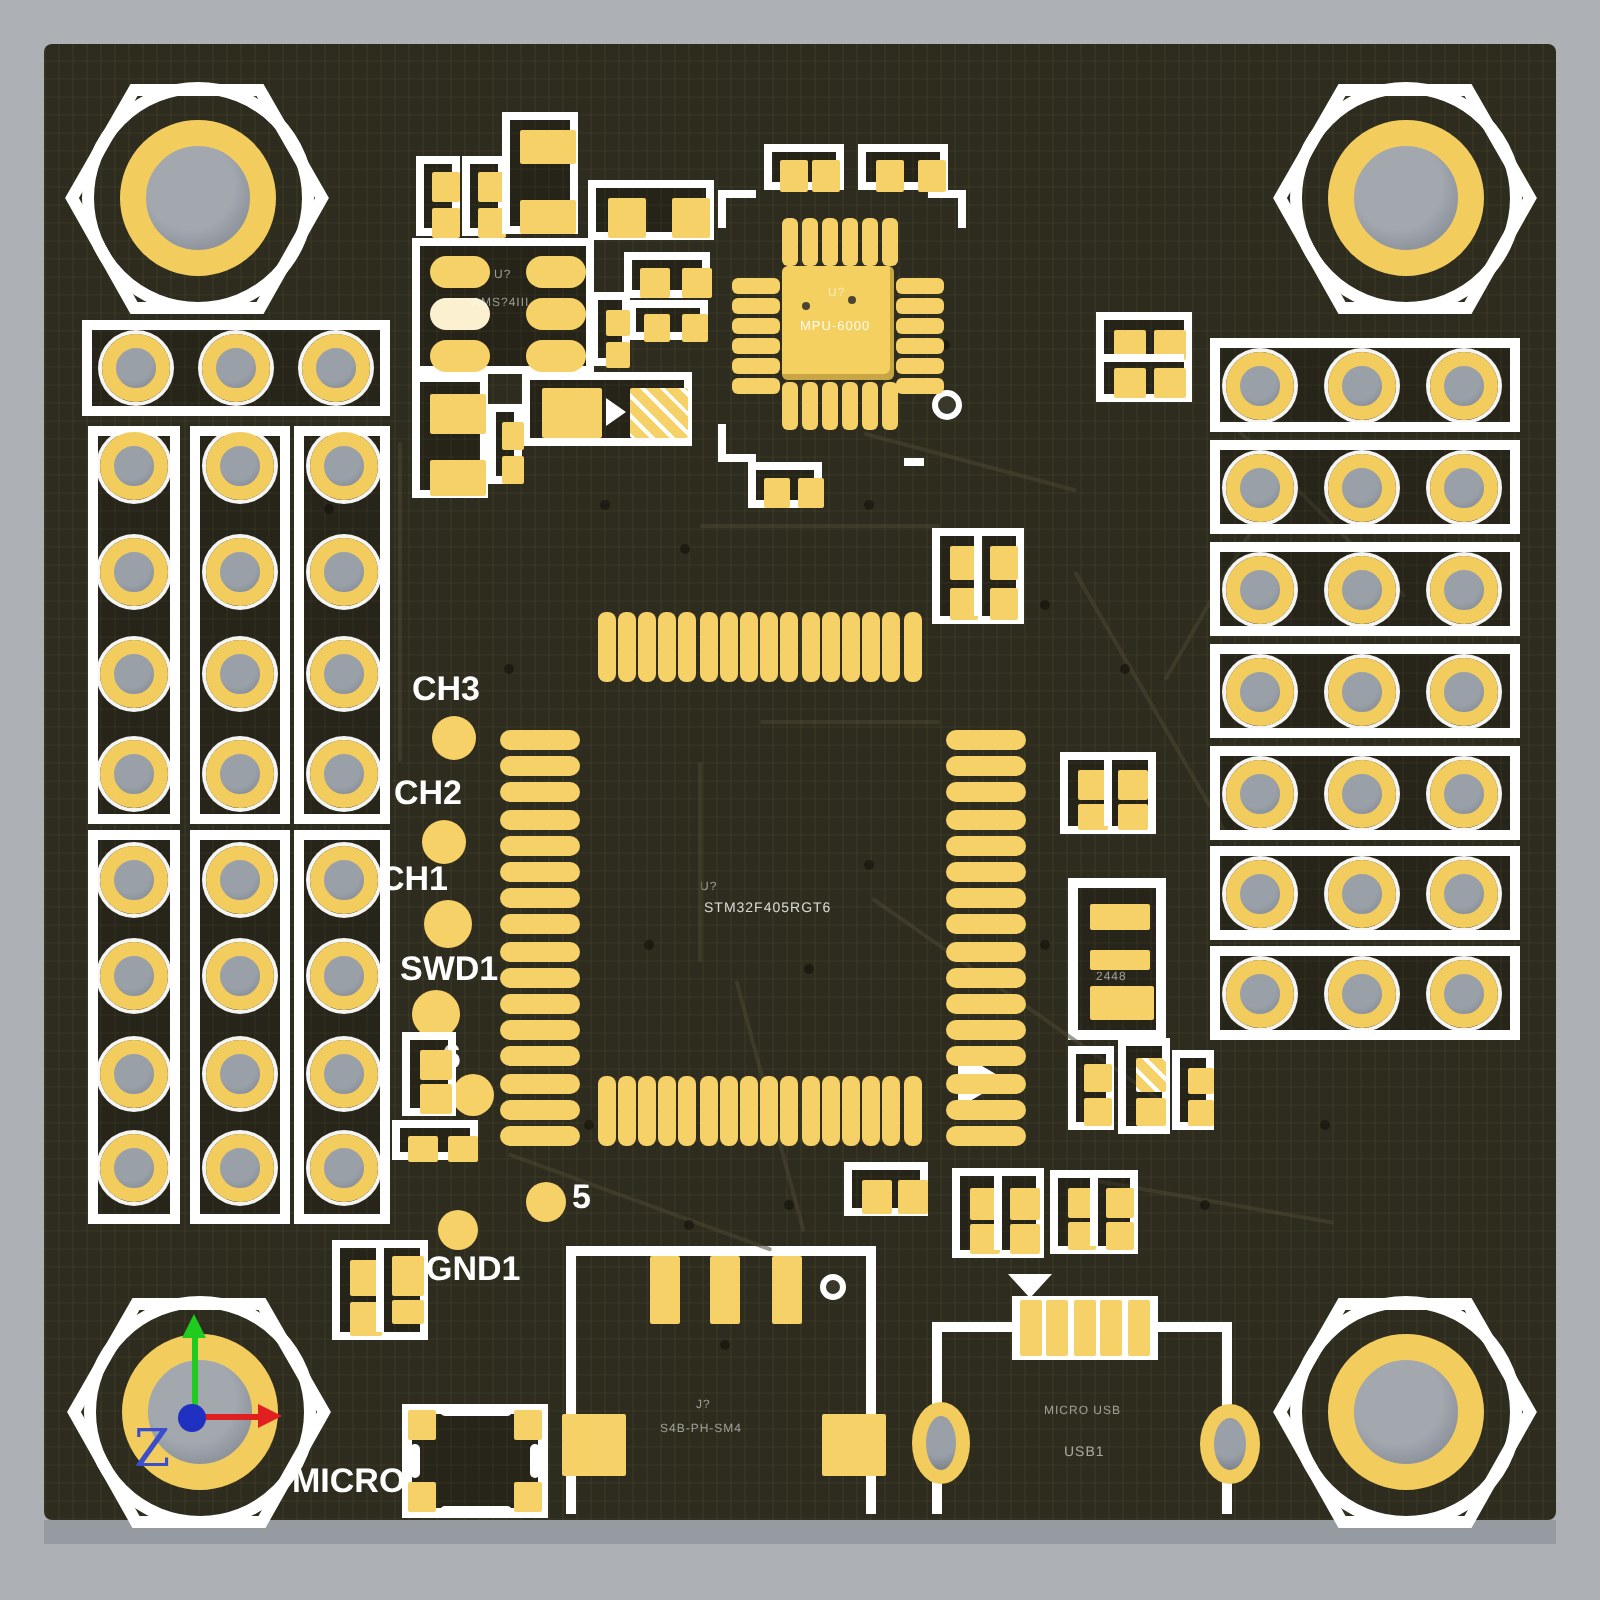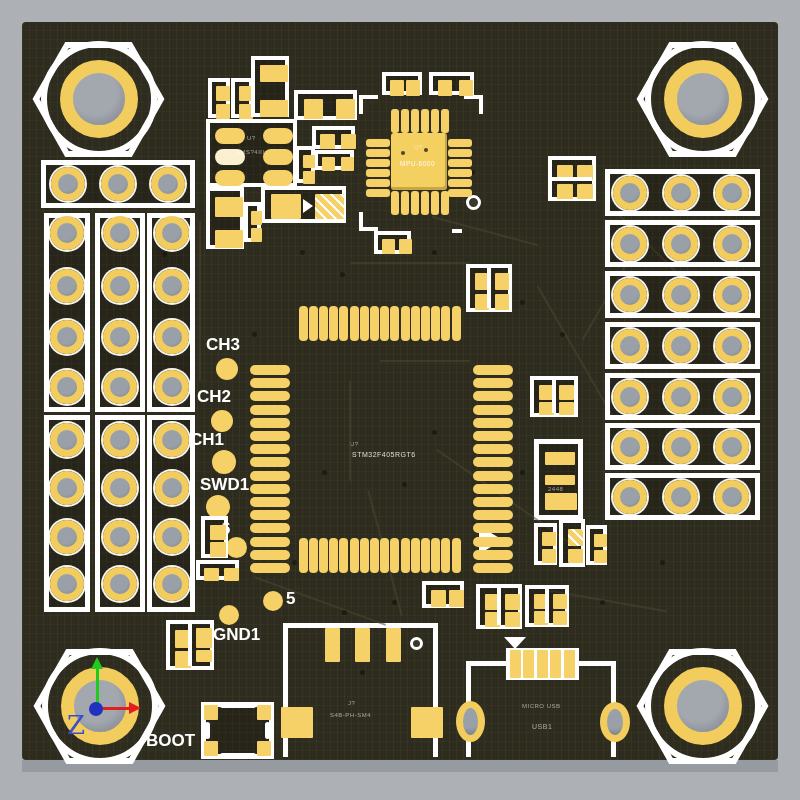--- a/index.html
+++ b/index.html
@@ -198,21 +198,21 @@
   <div class="dot-pad" style="left:263px;top:591px;width:20px;height:20px;"></div>
   <div class="dot-pad" style="left:219px;top:605px;width:20px;height:20px;"></div>
 
   <div class="silk" style="left:206px;top:336px;">CH3</div>
   <div class="silk" style="left:197px;top:388px;">CH2</div>
   <div class="silk" style="left:190px;top:431px;">CH1</div>
   <div class="silk" style="left:200px;top:476px;">SWD1</div>
   <div class="silk" style="left:221px;top:520px;">6</div>
   <div class="silk" style="left:286px;top:590px;">5</div>
   <div class="silk" style="left:213px;top:626px;">GND1</div>
-  <div class="silk" style="left:146px;top:732px;">BOOT</div>
+  <div class="silk" style="left:146px;top:732px;">MICRO</div>
 
   <div>
     <div class="axis-shaft-y" style="left:96px;top:668px;height:42px;"></div>
     <div class="arrow-up" style="left:91px;top:657px;"></div>
     <div class="axis-shaft-x" style="left:97px;top:707px;width:33px;"></div>
     <div class="arrow-right" style="left:129px;top:702px;"></div>
     <div class="axis-origin" style="left:89px;top:702px;"></div>
     <div class="z-label" style="left:67px;top:710px;">Z</div>
   </div>
 

